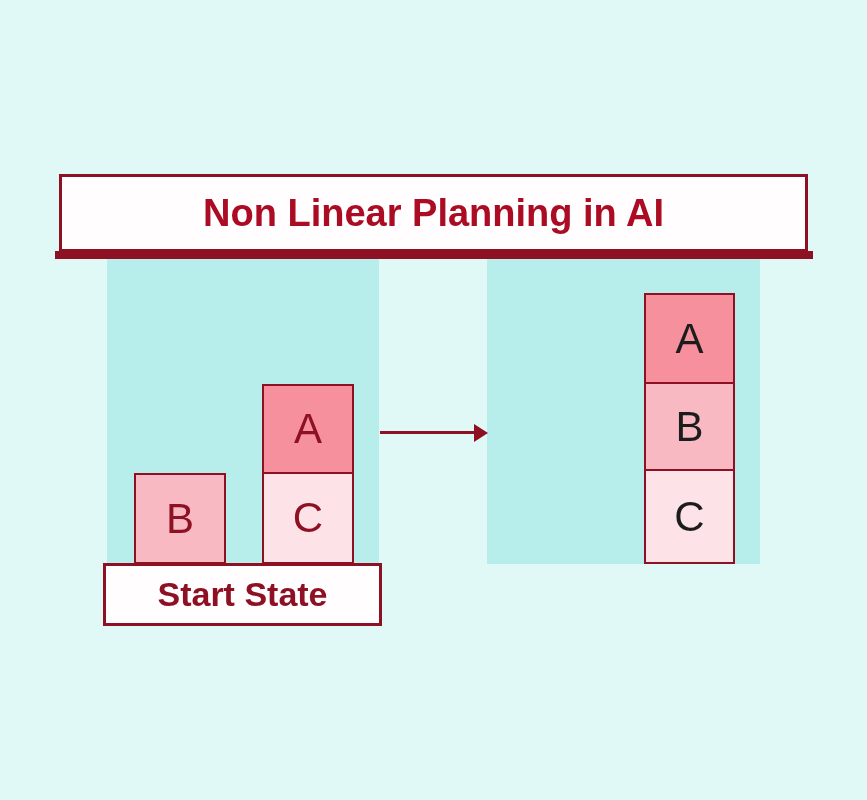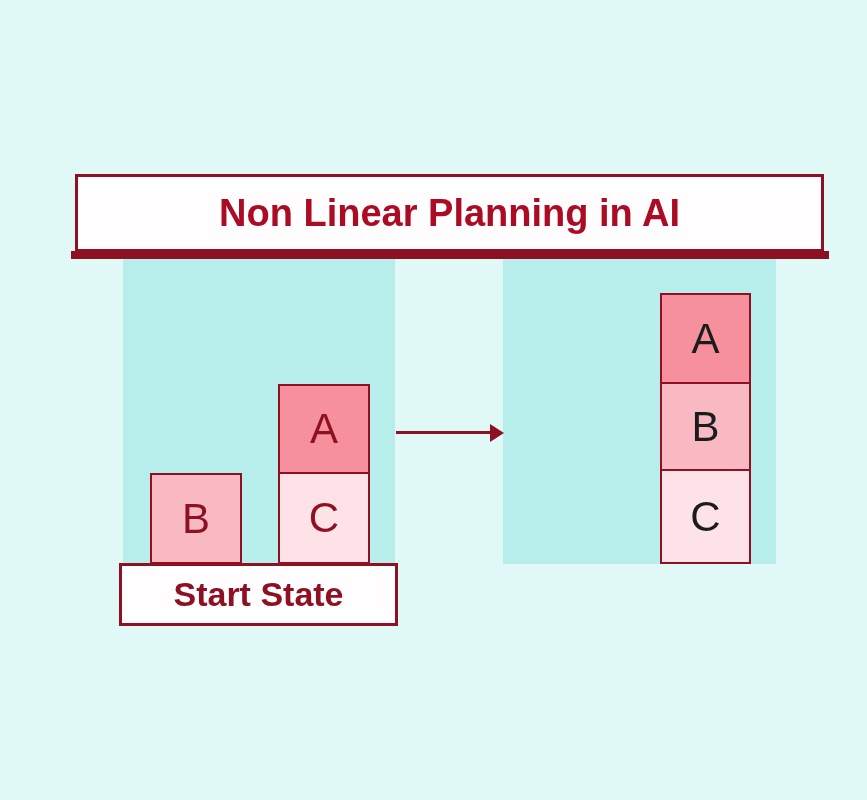--- a/index.html
+++ b/index.html
@@ -7,21 +7,21 @@
     --block-a:#f5909c; --block-b:#f9b9c3; --block-c:#fde2e8; --box-white:#fffdfe;
     --letter-dark:#1c1c1c;
   }
   *{margin:0;padding:0;box-sizing:border-box;}
   body{
     width:867px;height:800px;overflow:hidden;
     background:var(--bg);
     font-family:"Liberation Sans", sans-serif;
     position:relative;
   }
-  .canvas{position:absolute;left:16px;top:0;width:699px;height:800px;}
+  .canvas{position:absolute;left:0;top:0;width:699px;height:800px;}
 
   .title-box{
     position:absolute;left:59px;top:174px;width:749px;height:78px;
     background:var(--box-white);
     border:3px solid var(--maroon);
     display:flex;align-items:center;justify-content:center;
   }
   .title-box span{
     color:var(--title-red);
     font-size:38px;font-weight:bold;letter-spacing:0px;

